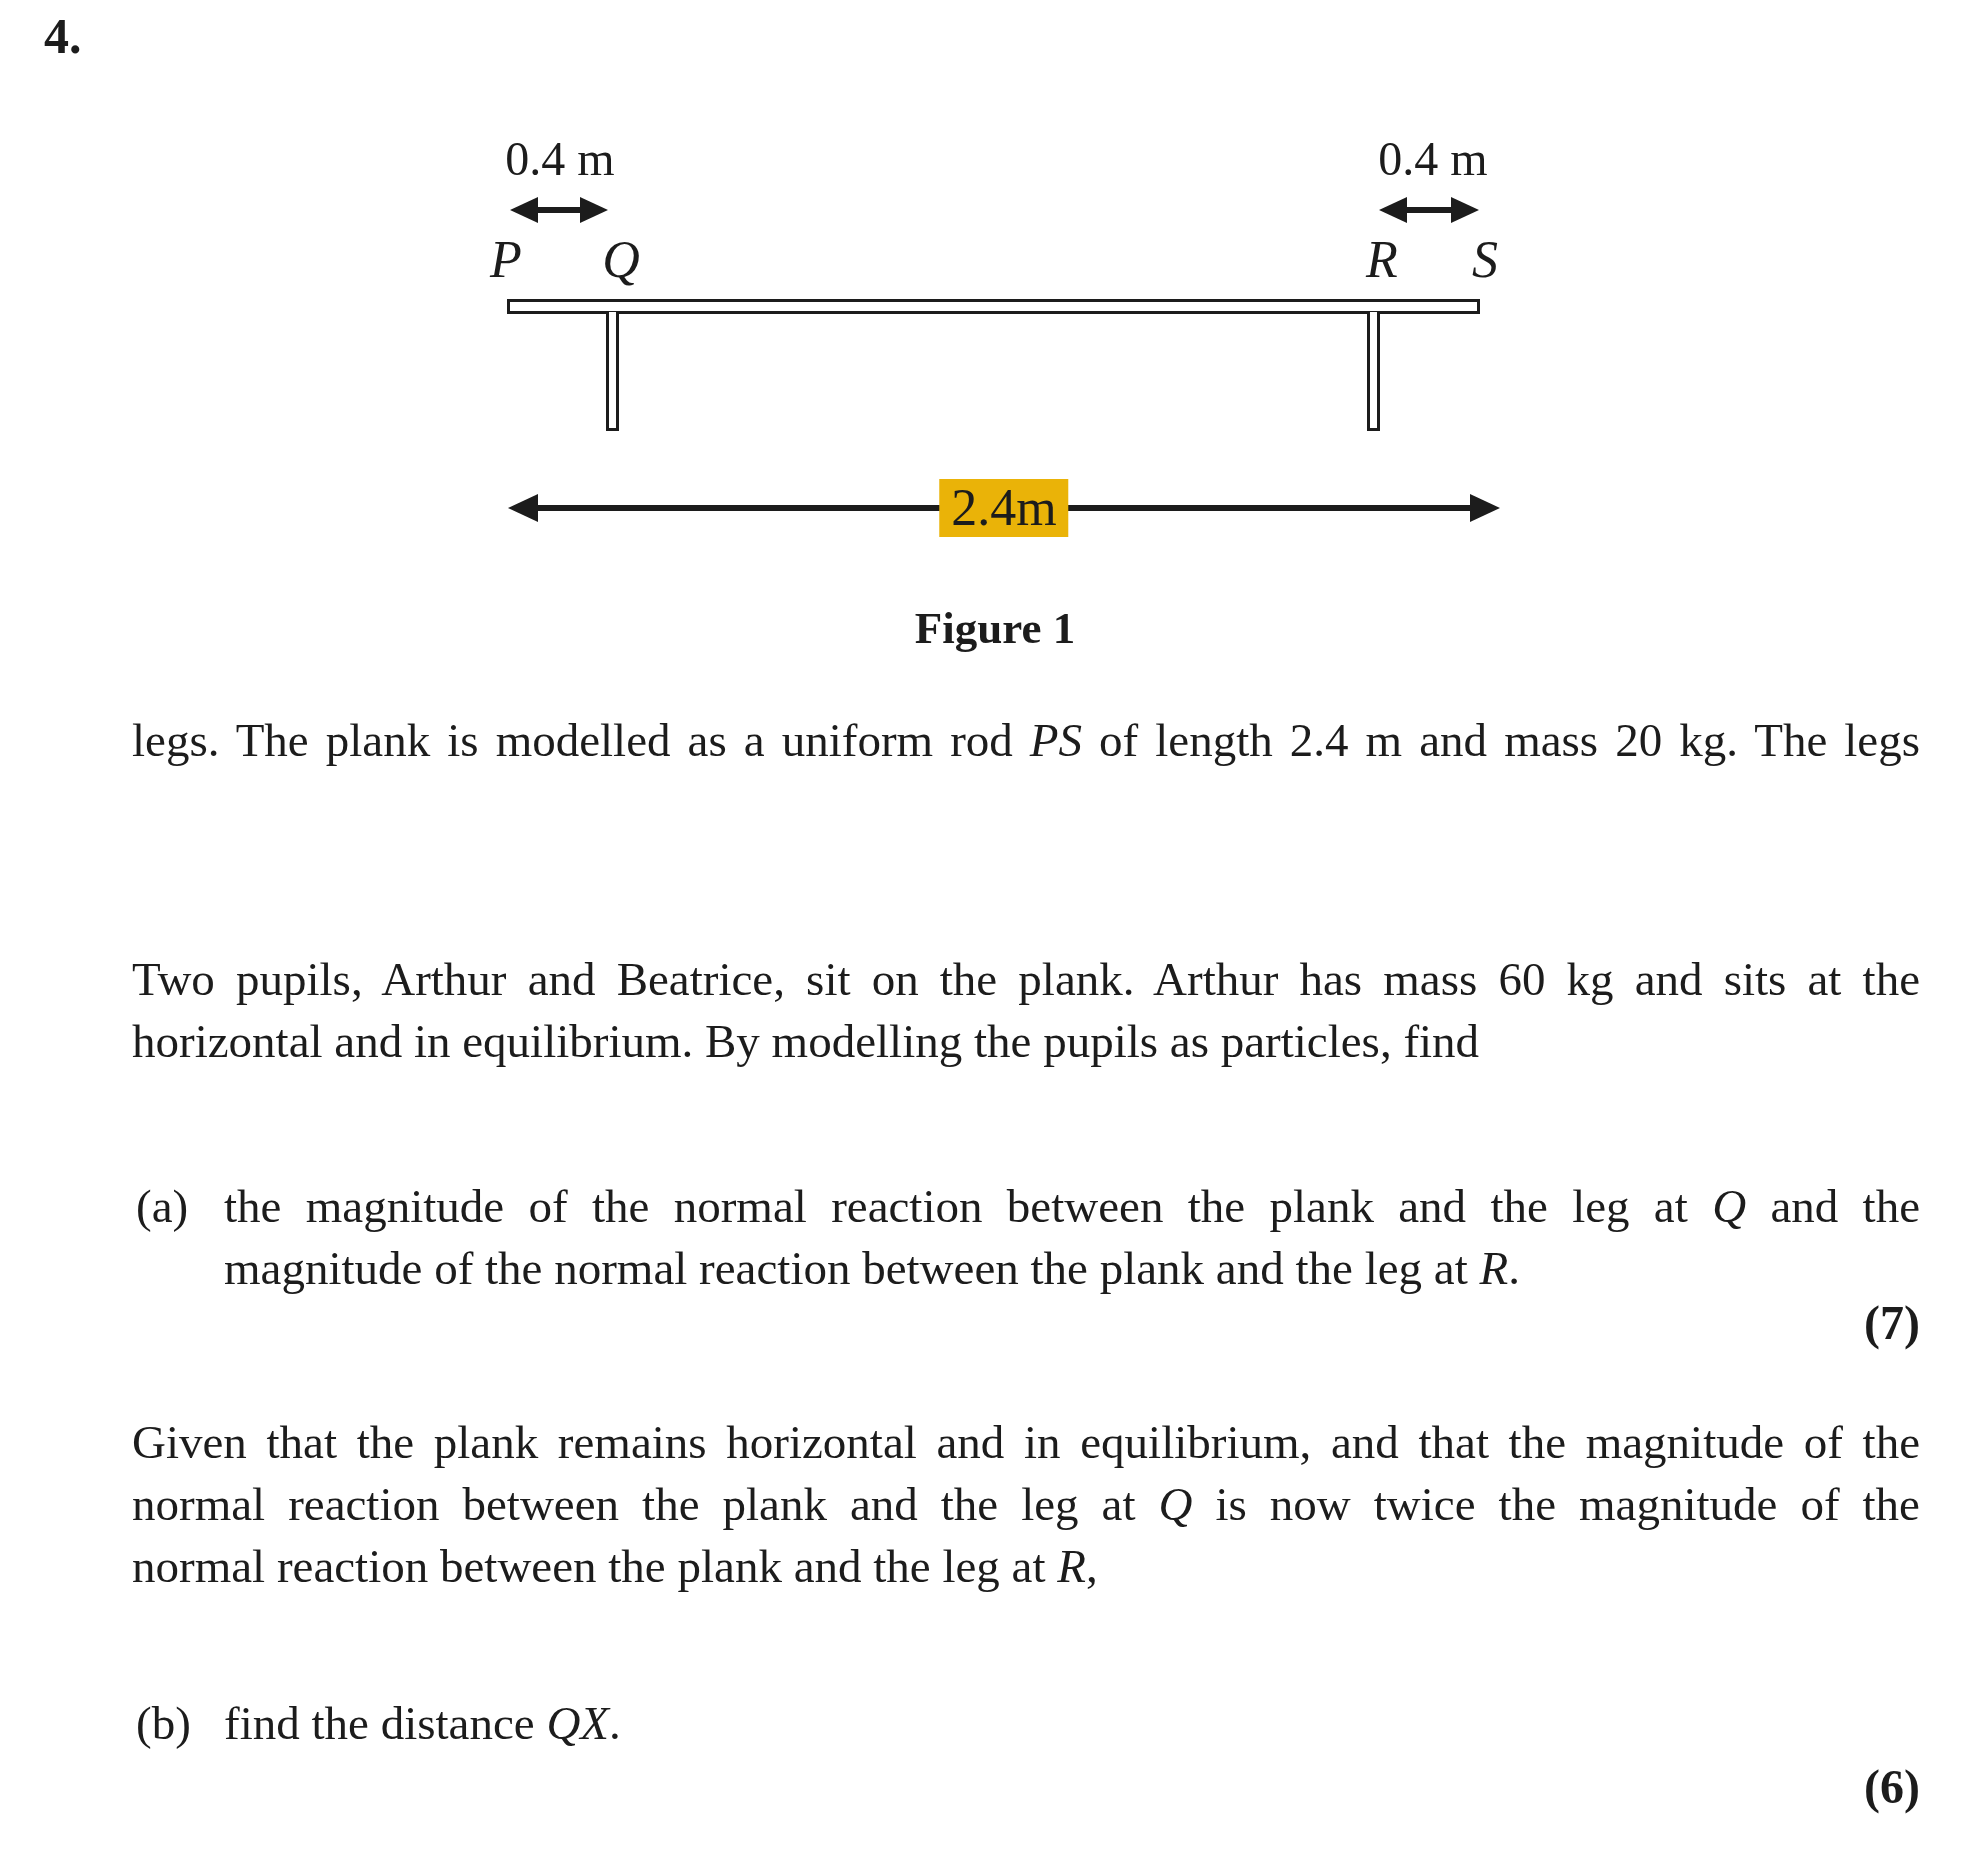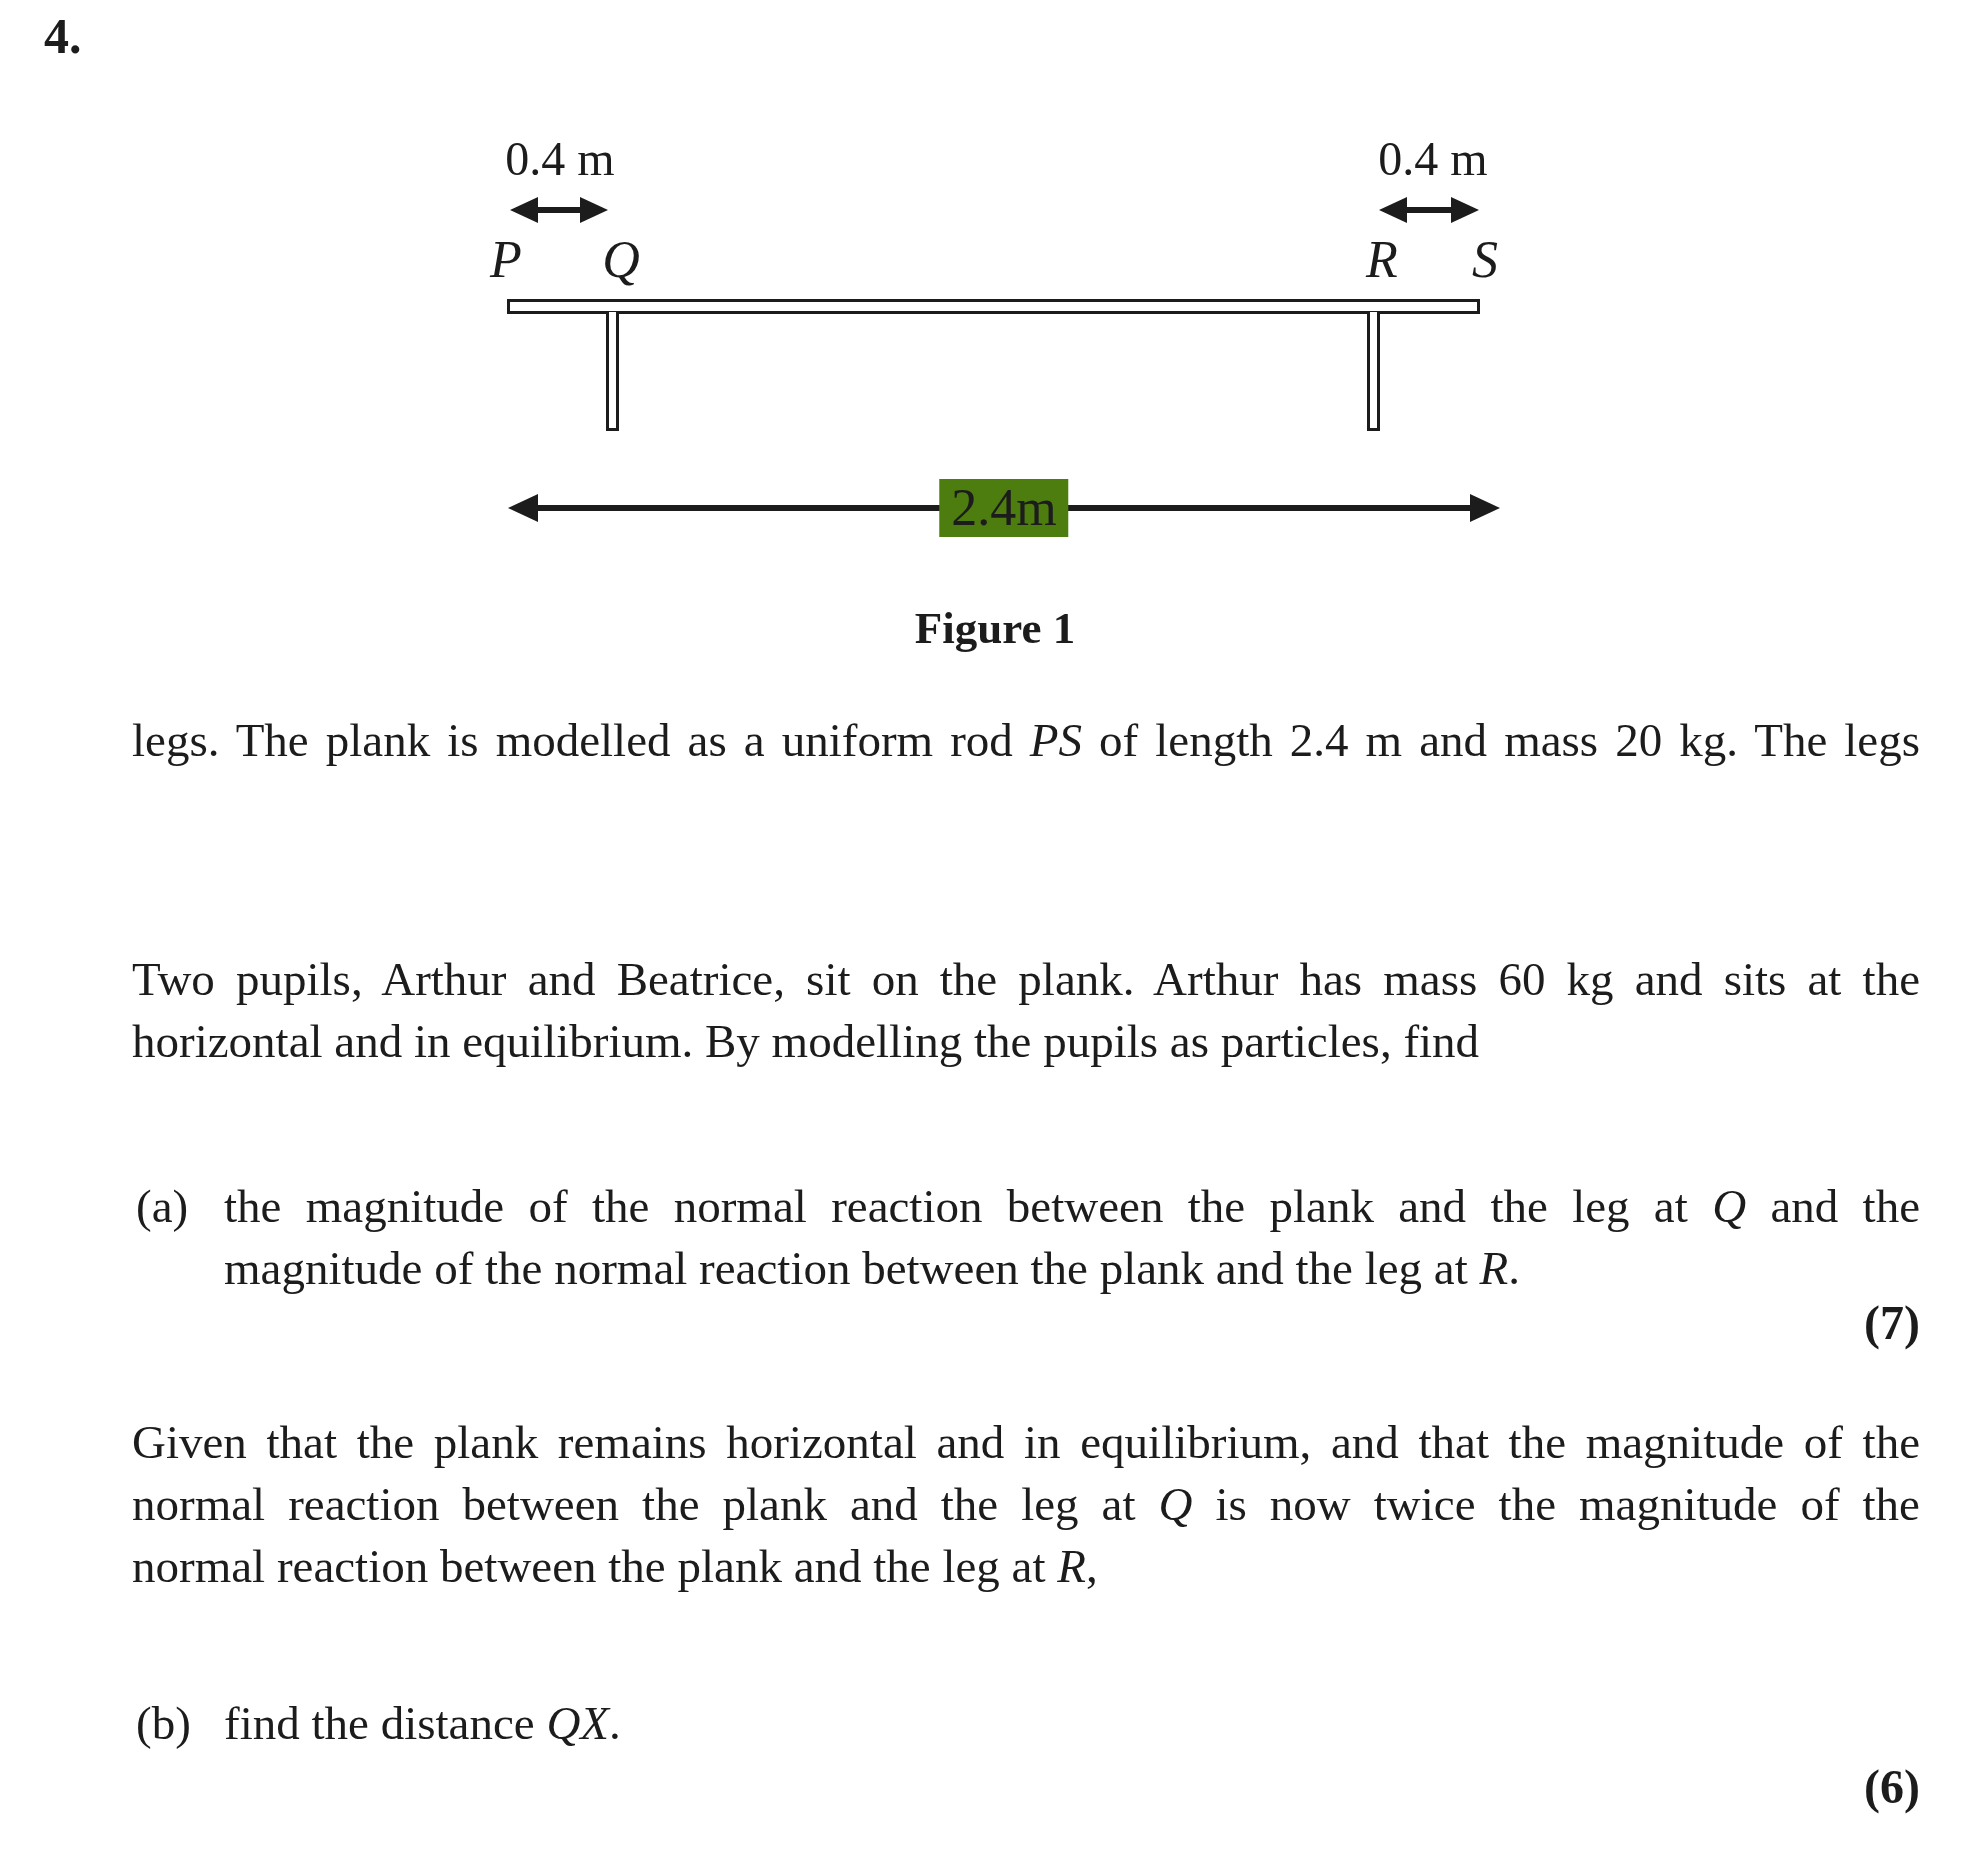--- a/index.html
+++ b/index.html
@@ -73,21 +73,21 @@
   }
   .dim-arrow.big .head-l {
     border-top-width: 14px; border-bottom-width: 14px; border-right-width: 30px;
   }
   .dim-arrow.big .head-r {
     border-top-width: 14px; border-bottom-width: 14px; border-left-width: 30px;
   }
   .dim-arrow .mid-label {
     position: absolute; left: 50%; top: 50%;
     transform: translate(-50%, -50%);
-    background: #4d7c0f; padding: 0 12px;
+    background: #eab308; padding: 0 12px;
     font-size: 52px; line-height: 58px; white-space: nowrap;
   }
 
   .plank {
     position: absolute; left: 499px; top: 299px;
     width: 973px; height: 15px;
     border: 3px solid #1c1c1c; background: #ffffff;
     box-sizing: border-box;
   }
   .leg {

